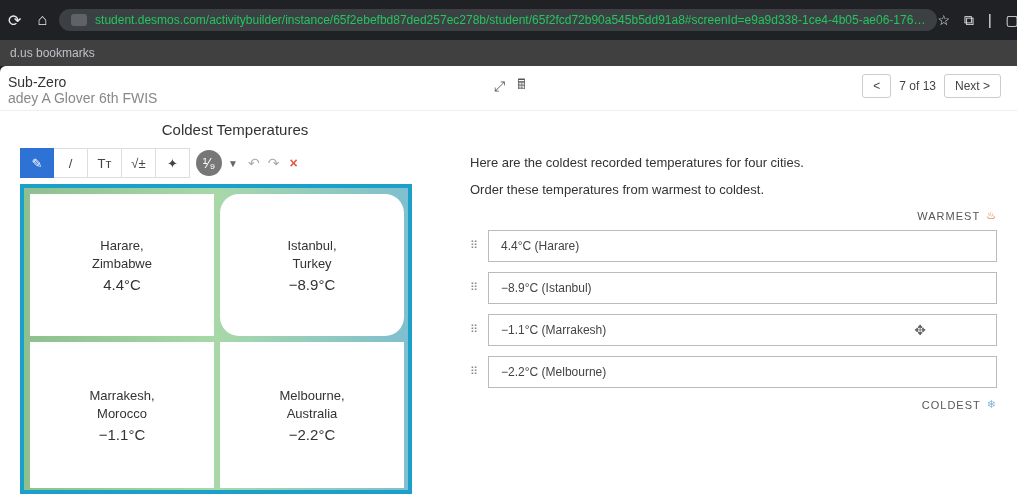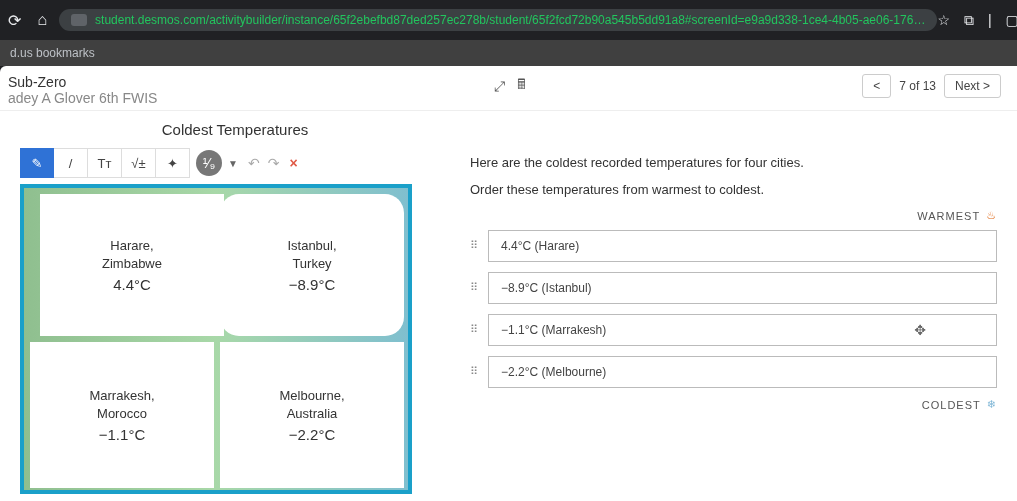--- a/index.html
+++ b/index.html
@@ -34,21 +34,21 @@
   .toolbar .tb:not(:first-child){ border-left:none; }
   .toolbar .circle { width: 26px; height: 26px; border-radius: 50%; background: #777; color: #fff; display: flex; align-items: center; justify-content: center; font-size: 14px; margin: 0 6px; }
   .toolbar .dd { font-size: 10px; color: #666; margin-right: 6px; }
   .toolbar .undo { color: #aaa; font-size: 14px; margin: 0 4px; }
   .toolbar .close { color: #e05a47; font-size: 14px; margin-left: 6px; font-weight: bold; }
   
   .grid-wrap { border: 4px solid #1aa0c9; width: 392px; height: 310px; position: relative; background: linear-gradient(90deg, #8fbf8f 0%, #a8d8a8 50%, #7fbfcf 100%); }
   .grid-wrap .cell { position: absolute; background: #fff; display: flex; flex-direction: column; align-items: center; justify-content: center; font-family: Georgia, serif; }
   .grid-wrap .cell .city { font-size: 13px; color: #333; line-height: 1.35; text-align: center; }
   .grid-wrap .cell .temp { font-size: 15px; color: #333; margin-top: 4px; }
-  .c1 { left: 16px; top: 6px; width: 184px; height: 142px; }
+  .c1 { left: 6px; top: 6px; width: 184px; height: 142px; }
   .c2 { left: 196px; top: 6px; width: 184px; height: 142px; border-radius: 19px; }
   .c3 { left: 6px; top: 154px; width: 184px; height: 146px; }
   .c4 { left: 196px; top: 154px; width: 184px; height: 146px; }
   
   .right-col { flex: 1; padding-top: 34px; font-size: 13px; color: #333; }
   .right-col p { margin-bottom: 12px; }
   .label-line { font-size: 11px; letter-spacing: 1px; color: #555; margin: 10px 0 8px; display: flex; align-items: center; gap: 6px; justify-content: flex-end; }
   .flame { color: #e06a1a; }
   .snow { color: #7fb6d6; }
   

